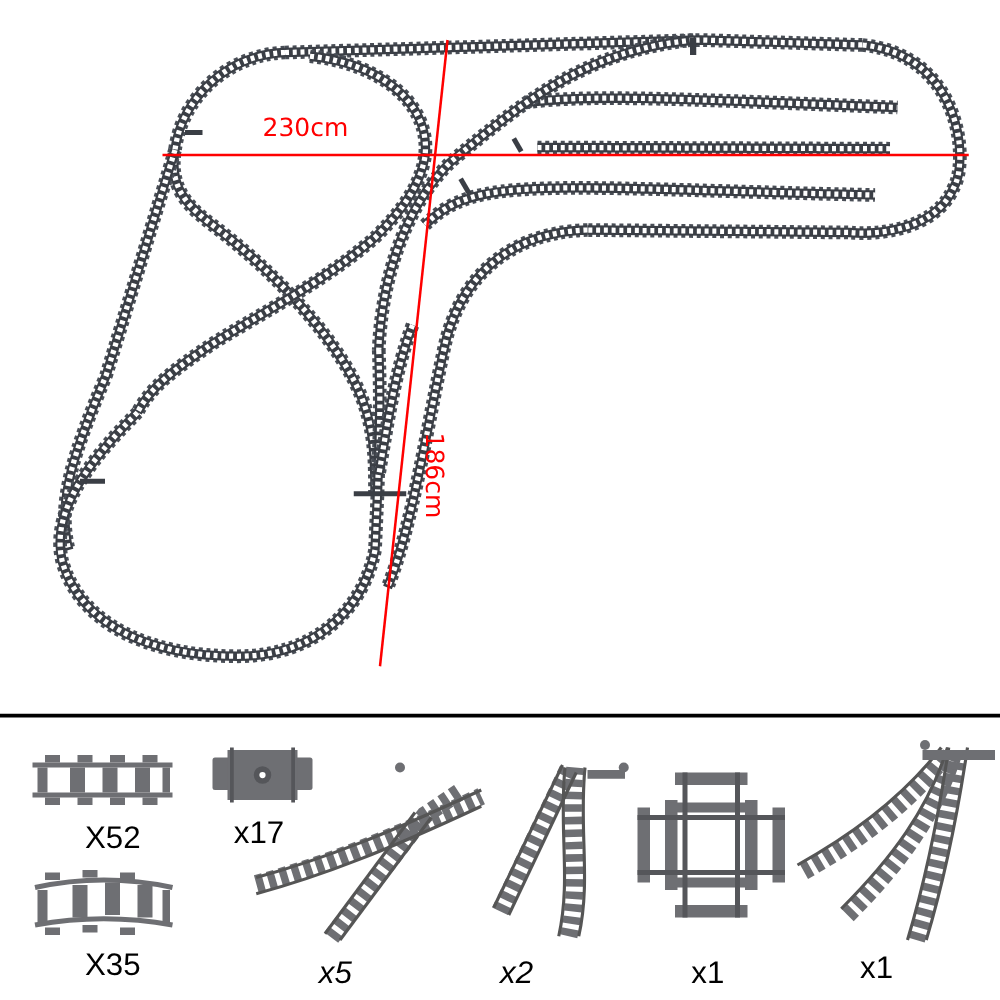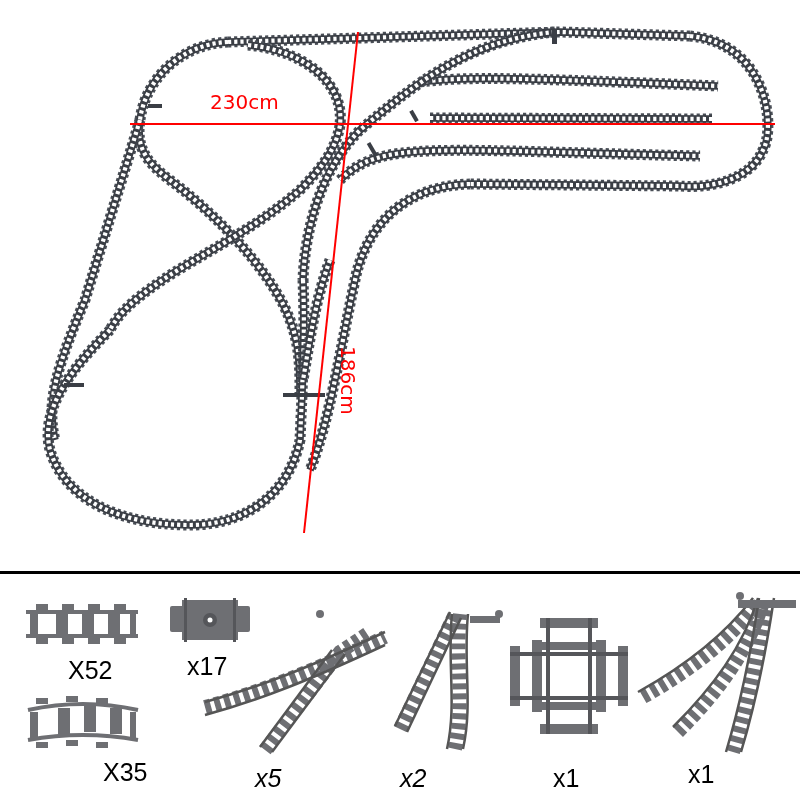--- a/index.html
+++ b/index.html
@@ -164,21 +164,21 @@
           <rect x="40" y="42" width="12" height="6"></rect>
           <rect x="70" y="44" width="12" height="6"></rect>
         <rect x="4" y="14" width="8" height="26"></rect>
           <rect x="32" y="10" width="12" height="26"></rect>
           <rect x="58" y="8" width="12" height="26"></rect>
           <rect x="84" y="10" width="12" height="26"></rect>
           <rect x="104" y="14" width="6" height="26"></rect>
       </g>
     </svg>
   </div>
-  <div class="qty" style="left:68px; top:186px;margin-left:35px;">X35</div>
+  <div class="qty" style="left:68px; top:186px;">X35</div>
 
   <div class="part" style="left:170px; top:24px; width:80px; height:46px;">
     <svg width="80" height="46">
       <g fill="#6e6f73">
         <rect x="0" y="8" width="80" height="26" rx="2"></rect>
         <rect x="12" y="2" width="56" height="40"></rect>
       </g>
       <g fill="#55565a">
         <rect x="14" y="0" width="3" height="44"></rect>
           <rect x="63" y="0" width="3" height="44"></rect>

